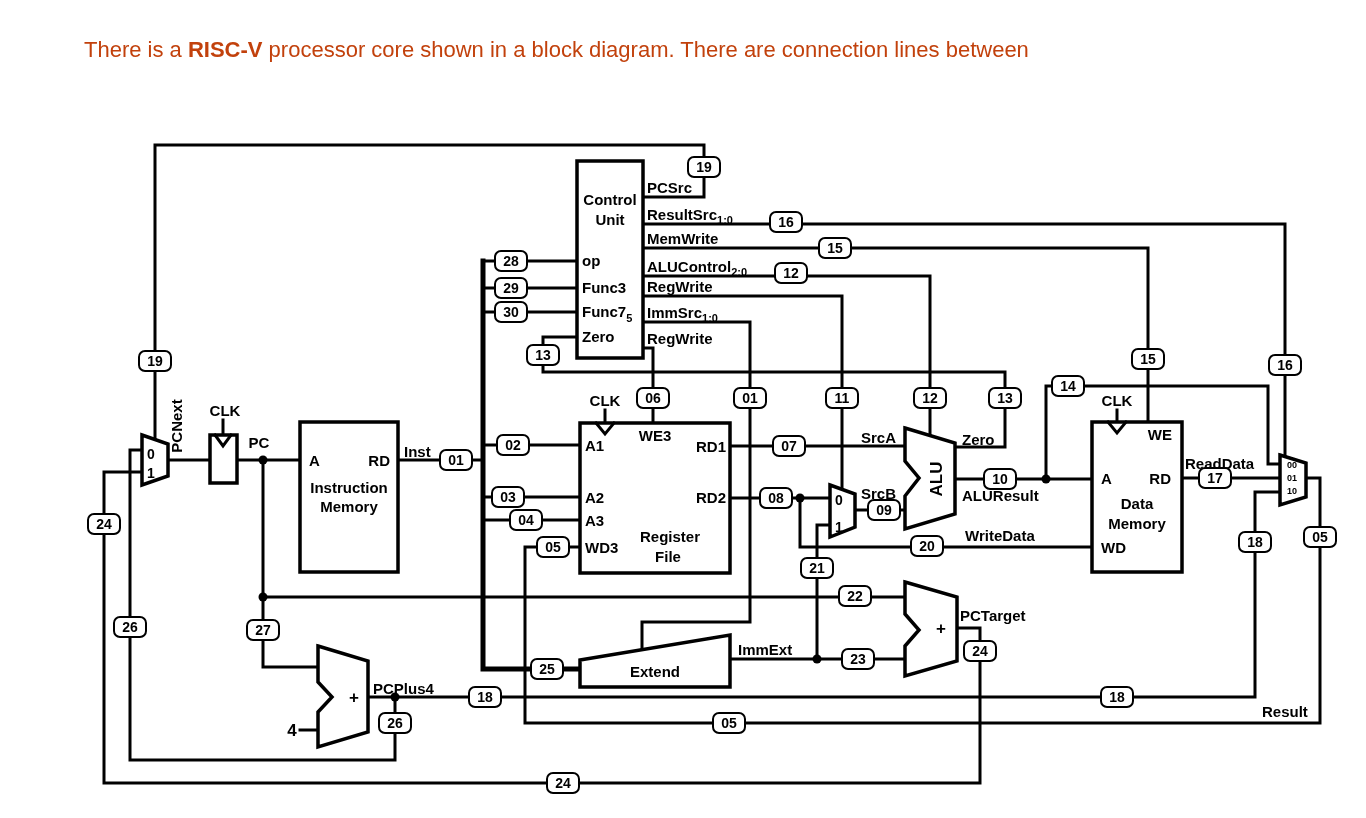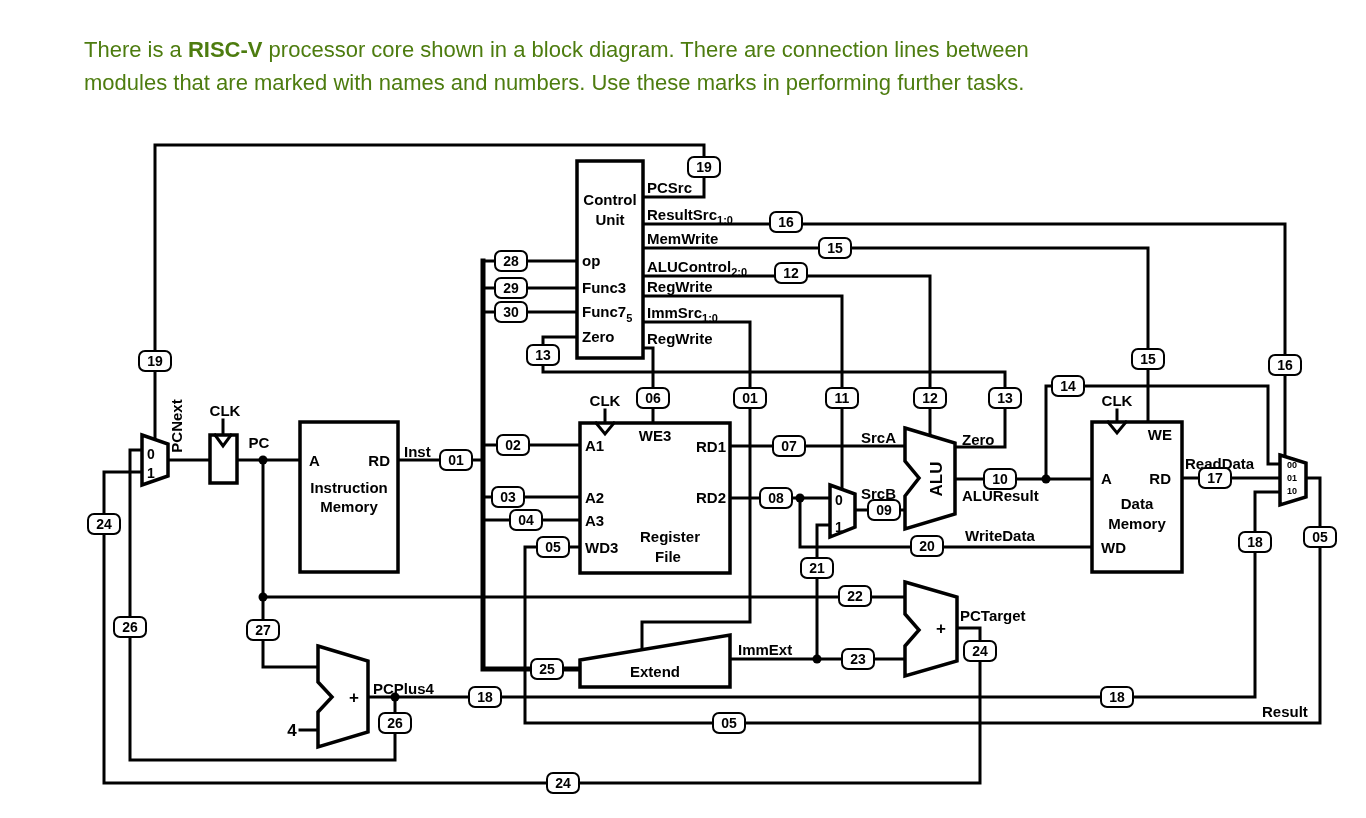--- a/index.html
+++ b/index.html
@@ -1,17 +1,17 @@
 <!DOCTYPE html>
 <html><head>
 <meta charset="utf-8">
 <style>
   html,body{margin:0;padding:0;width:1366px;height:818px;background:#ffffff;overflow:hidden}
   .header{position:absolute;left:84px;top:33px;font-family:"Liberation Sans",sans-serif;
-          font-size:22px;color:#4d7c0f;line-height:33px;width:1220px}
+          font-size:22px;color:#c2410c;line-height:33px;width:1220px}
   .header p{margin:0}
   svg{position:absolute;left:0;top:0}
   text{font-family:"Liberation Sans",sans-serif;font-weight:bold;fill:#000}
   .t{font-size:15px}
   .t17{font-size:17px}
   .sub{font-size:11px}
   .tm{text-anchor:middle}
   .te{text-anchor:end}
   .w{stroke:#000;stroke-width:3;fill:none;stroke-linecap:square}
   .w5{stroke-width:5}
@@ -20,21 +20,20 @@
   .tagr{fill:#fff;stroke:#000;stroke-width:2}
   .tagt{font-size:14px;text-anchor:middle}
   .mx9{font-size:9px;text-anchor:middle}
   .mx{font-size:14px;text-anchor:middle}
 </style>
 </head>
 <body>
 
 <div class="header">
   <p><span>There is a </span><b>RISC-V</b><span> processor core shown in a block diagram. There are connection lines between</span></p>
-  <p>modules that are marked with names and numbers. Use these marks in performing further tasks.</p>
 </div>
 
 <svg width="1366" height="818" viewBox="0 0 1366 818">
 
   <g>
     <path class="w" d="M643 197 H704 V145 H155 V439"></path>
     <path class="w" d="M643 224 H1285 V456"></path>
     <path class="w" d="M643 248 H1148 V422"></path>
     <path class="w" d="M643 276 H930 V436"></path>
     <path class="w" d="M643 296 H842 V490"></path>

